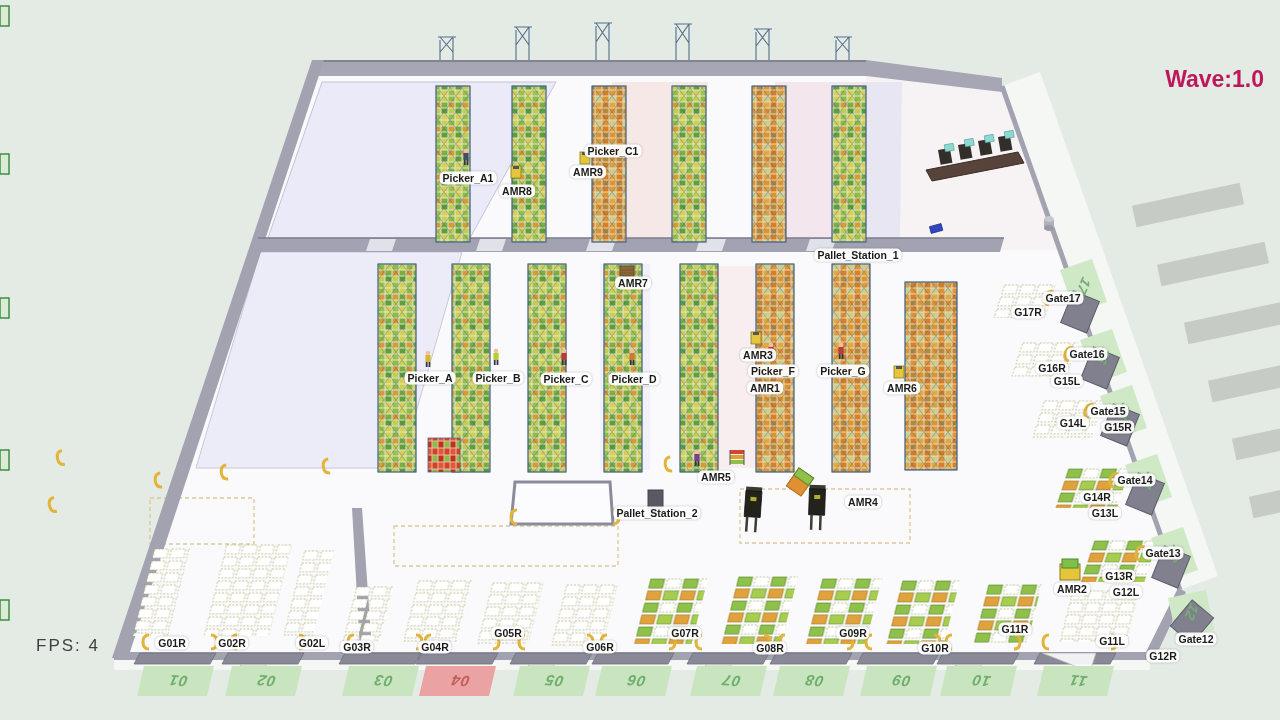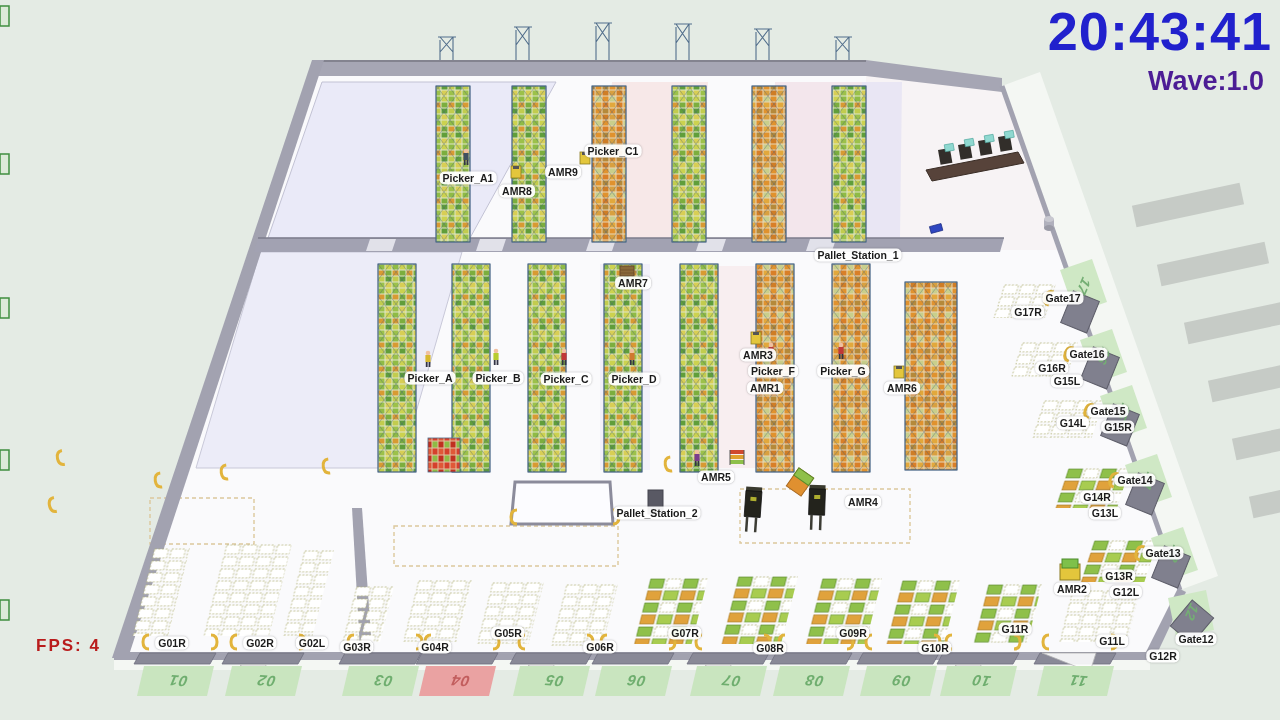--- a/index.html
+++ b/index.html
@@ -9,22 +9,22 @@
   .lbl{position:absolute;transform:translate(-50%,-50%);background:rgba(255,255,255,.93);
        border-radius:5px;padding:0 3px;font-size:10.5px;font-weight:bold;color:#1b1b1b;
        line-height:13px;white-space:nowrap;box-shadow:0 0 2px rgba(70,70,70,.5);z-index:5;}
   .rampnum{position:absolute;font-size:15px;font-weight:bold;font-style:italic;color:#6fae6f;
        transform:translate(-50%,-50%) rotate(184deg) skewX(-8deg);z-index:4;letter-spacing:1px;}
   .rampnum.red{color:#c25e5e;}
   .rampnum-r{position:absolute;font-size:14px;font-weight:bold;font-style:italic;color:#74ae74;
        transform:translate(-50%,-50%) rotate(114deg) skewX(-6deg);z-index:4;}
   #clock{position:absolute;top:0px;right:8px;font-size:54px;font-weight:bold;color:#2121cd;
        letter-spacing:1px;z-index:9;}
-  #wave{position:absolute;top:66px;right:16px;font-size:27px;font-weight:bold;color:#4c1d95;z-index:9;}
-  #fps{position:absolute;top:636px;left:36px;font-size:17px;font-weight:bold;color:#b91c1c;
+  #wave{position:absolute;top:66px;right:16px;font-size:23px;font-weight:bold;color:#be185d;z-index:9;}
+  #fps{position:absolute;top:636px;left:36px;font-size:17px;font-weight:normal;color:#404040;
        letter-spacing:2px;z-index:9;}
 </style>
 </head>
 <body>
 
 <div id="stage">
 
 <svg id="scene" width="1280" height="720" viewBox="0 0 1280 720">
   <defs>
     <pattern id="mixG" width="14" height="24" patternUnits="userSpaceOnUse">
@@ -475,21 +475,21 @@
     <g>
           <rect x="1044" y="219" width="10" height="9" fill="#b0b0bc"></rect>
           <ellipse cx="1049" cy="219" rx="5" ry="3" fill="#c8c8d0"></ellipse>
           <ellipse cx="1049" cy="228" rx="5" ry="3" fill="#9a9aa6"></ellipse>
         </g>
   </g>
 </svg>
 
   <div class="lbl" style="left:468px;top:178px">Picker_A1</div>
   <div class="lbl" style="left:517px;top:191px">AMR8</div>
-  <div class="lbl" style="left:563px;top:172px">AMR9</div>
+  <div class="lbl" style="left:588px;top:172px">AMR9</div>
   <div class="lbl" style="left:613px;top:151px">Picker_C1</div>
   <div class="lbl" style="left:633px;top:283px">AMR7</div>
   <div class="lbl" style="left:858px;top:255px">Pallet_Station_1</div>
   <div class="lbl" style="left:430px;top:378px">Picker_A</div>
   <div class="lbl" style="left:498px;top:378px">Picker_B</div>
   <div class="lbl" style="left:566px;top:379px">Picker_C</div>
   <div class="lbl" style="left:634px;top:379px">Picker_D</div>
   <div class="lbl" style="left:758px;top:355px">AMR3</div>
   <div class="lbl" style="left:773px;top:371px">Picker_F</div>
   <div class="lbl" style="left:843px;top:371px">Picker_G</div>
@@ -512,21 +512,21 @@
   <div class="lbl" style="left:1097px;top:497px">G14R</div>
   <div class="lbl" style="left:1105px;top:513px">G13L</div>
   <div class="lbl" style="left:1163px;top:553px">Gate13</div>
   <div class="lbl" style="left:1119px;top:576px">G13R</div>
   <div class="lbl" style="left:1126px;top:592px">G12L</div>
   <div class="lbl" style="left:1196px;top:639px">Gate12</div>
   <div class="lbl" style="left:1112px;top:641px">G11L</div>
   <div class="lbl" style="left:1163px;top:656px">G12R</div>
 
   <div class="lbl" style="left:172px;top:643px">G01R</div>
-  <div class="lbl" style="left:260px;top:643px">G02R</div>
+  <div class="lbl" style="left:232px;top:643px">G02R</div>
   <div class="lbl" style="left:312px;top:643px">G02L</div>
   <div class="lbl" style="left:357px;top:647px">G03R</div>
   <div class="lbl" style="left:435px;top:647px">G04R</div>
   <div class="lbl" style="left:508px;top:633px">G05R</div>
   <div class="lbl" style="left:600px;top:647px">G06R</div>
   <div class="lbl" style="left:685px;top:633px">G07R</div>
   <div class="lbl" style="left:770px;top:648px">G08R</div>
   <div class="lbl" style="left:853px;top:633px">G09R</div>
   <div class="lbl" style="left:935px;top:648px">G10R</div>
   <div class="lbl" style="left:1015px;top:629px">G11R</div>
@@ -543,17 +543,16 @@
   <div class="rampnum" style="left:981px;top:681px">10</div>
   <div class="rampnum" style="left:1078px;top:681px">11</div>
 
   <div class="rampnum-r" style="left:1084px;top:286px">17</div>
   <div class="rampnum-r" style="left:1104px;top:356px">16</div>
   <div class="rampnum-r" style="left:1124px;top:412px">15</div>
   <div class="rampnum-r" style="left:1149px;top:481px">14</div>
   <div class="rampnum-r" style="left:1175px;top:554px">13</div>
   <div class="rampnum-r" style="left:1192px;top:612px">12</div>
 
-  <div id="clock">20:43:41</div>
   <div id="wave">Wave:1.0</div>
   <div id="fps">FPS: 4</div>
 
 </div>
 
 </body></html>

